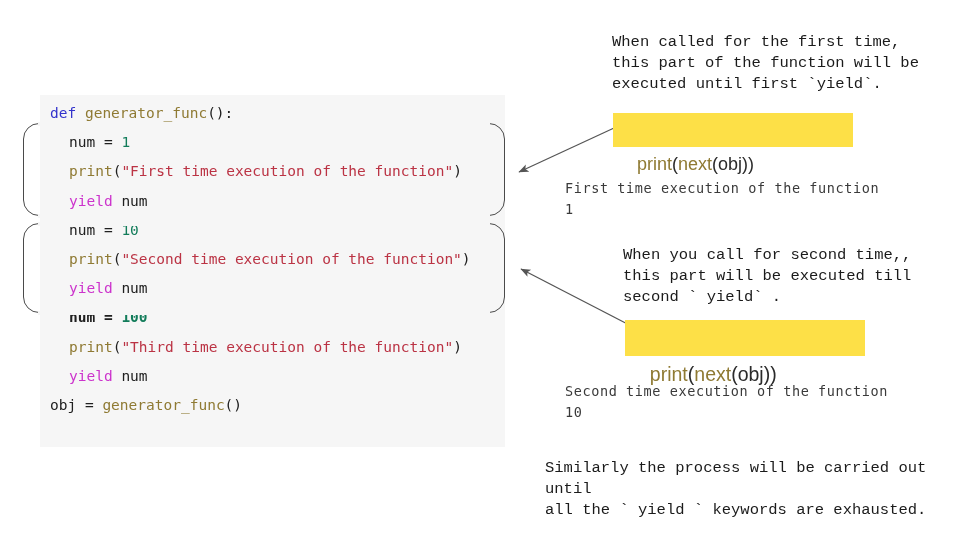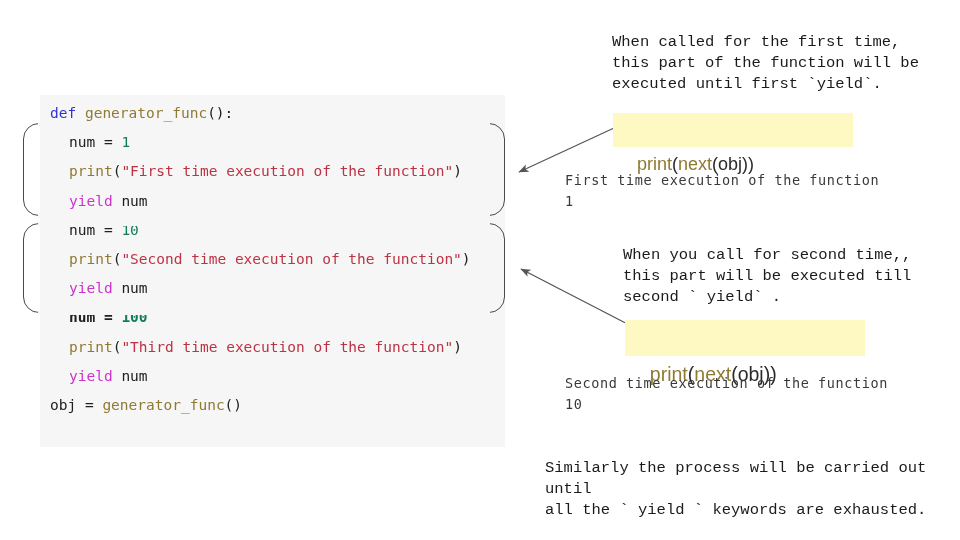--- a/index.html
+++ b/index.html
@@ -77,37 +77,38 @@
     position: absolute;
     font-family: Liberation Mono, monospace;
     font-size: 15.5px;
     line-height: 21px;
     color: #1b1b1b;
     white-space: pre-line;
   }
 
   .snippet {
     position: absolute;
-    background: #fef9c3;
+    background: #fde047;
     font-family: Liberation Sans, sans-serif;
     white-space: pre;
     color: #2b2b2b;
     box-sizing: border-box;
   }
   .snippet .sfn { color: #8f7a33; }
   .snippet .sid { color: #2b2b2b; }
 
   .console-out {
     position: absolute;
     font-family: "DejaVu Sans Mono", "Liberation Mono", monospace;
     font-size: 13.5px;
     line-height: 21px;
     color: #3a3a3a;
     white-space: pre;
     letter-spacing: 0.6px;
+    margin-top: 8px;
   }
 </style>
 </head>
 <body>
 
 <div id="code-block">
   <div id="code-lines">
       <div class="code-line" style="top: 9px; left: 10px;"><span class="kw-def">def </span><span class="fn-name">generator_func</span><span class="punct">():</span></div>
       <div class="code-line" style="top: 38.2px; left: 29px;"><span class="ident">num = </span><span class="num">1</span></div>
       <div class="code-line" style="top: 67.4px; left: 29px;"><span class="fn-name">print</span><span class="punct">(</span><span class="str">"First time execution of the function"</span><span class="punct">)</span></div>

